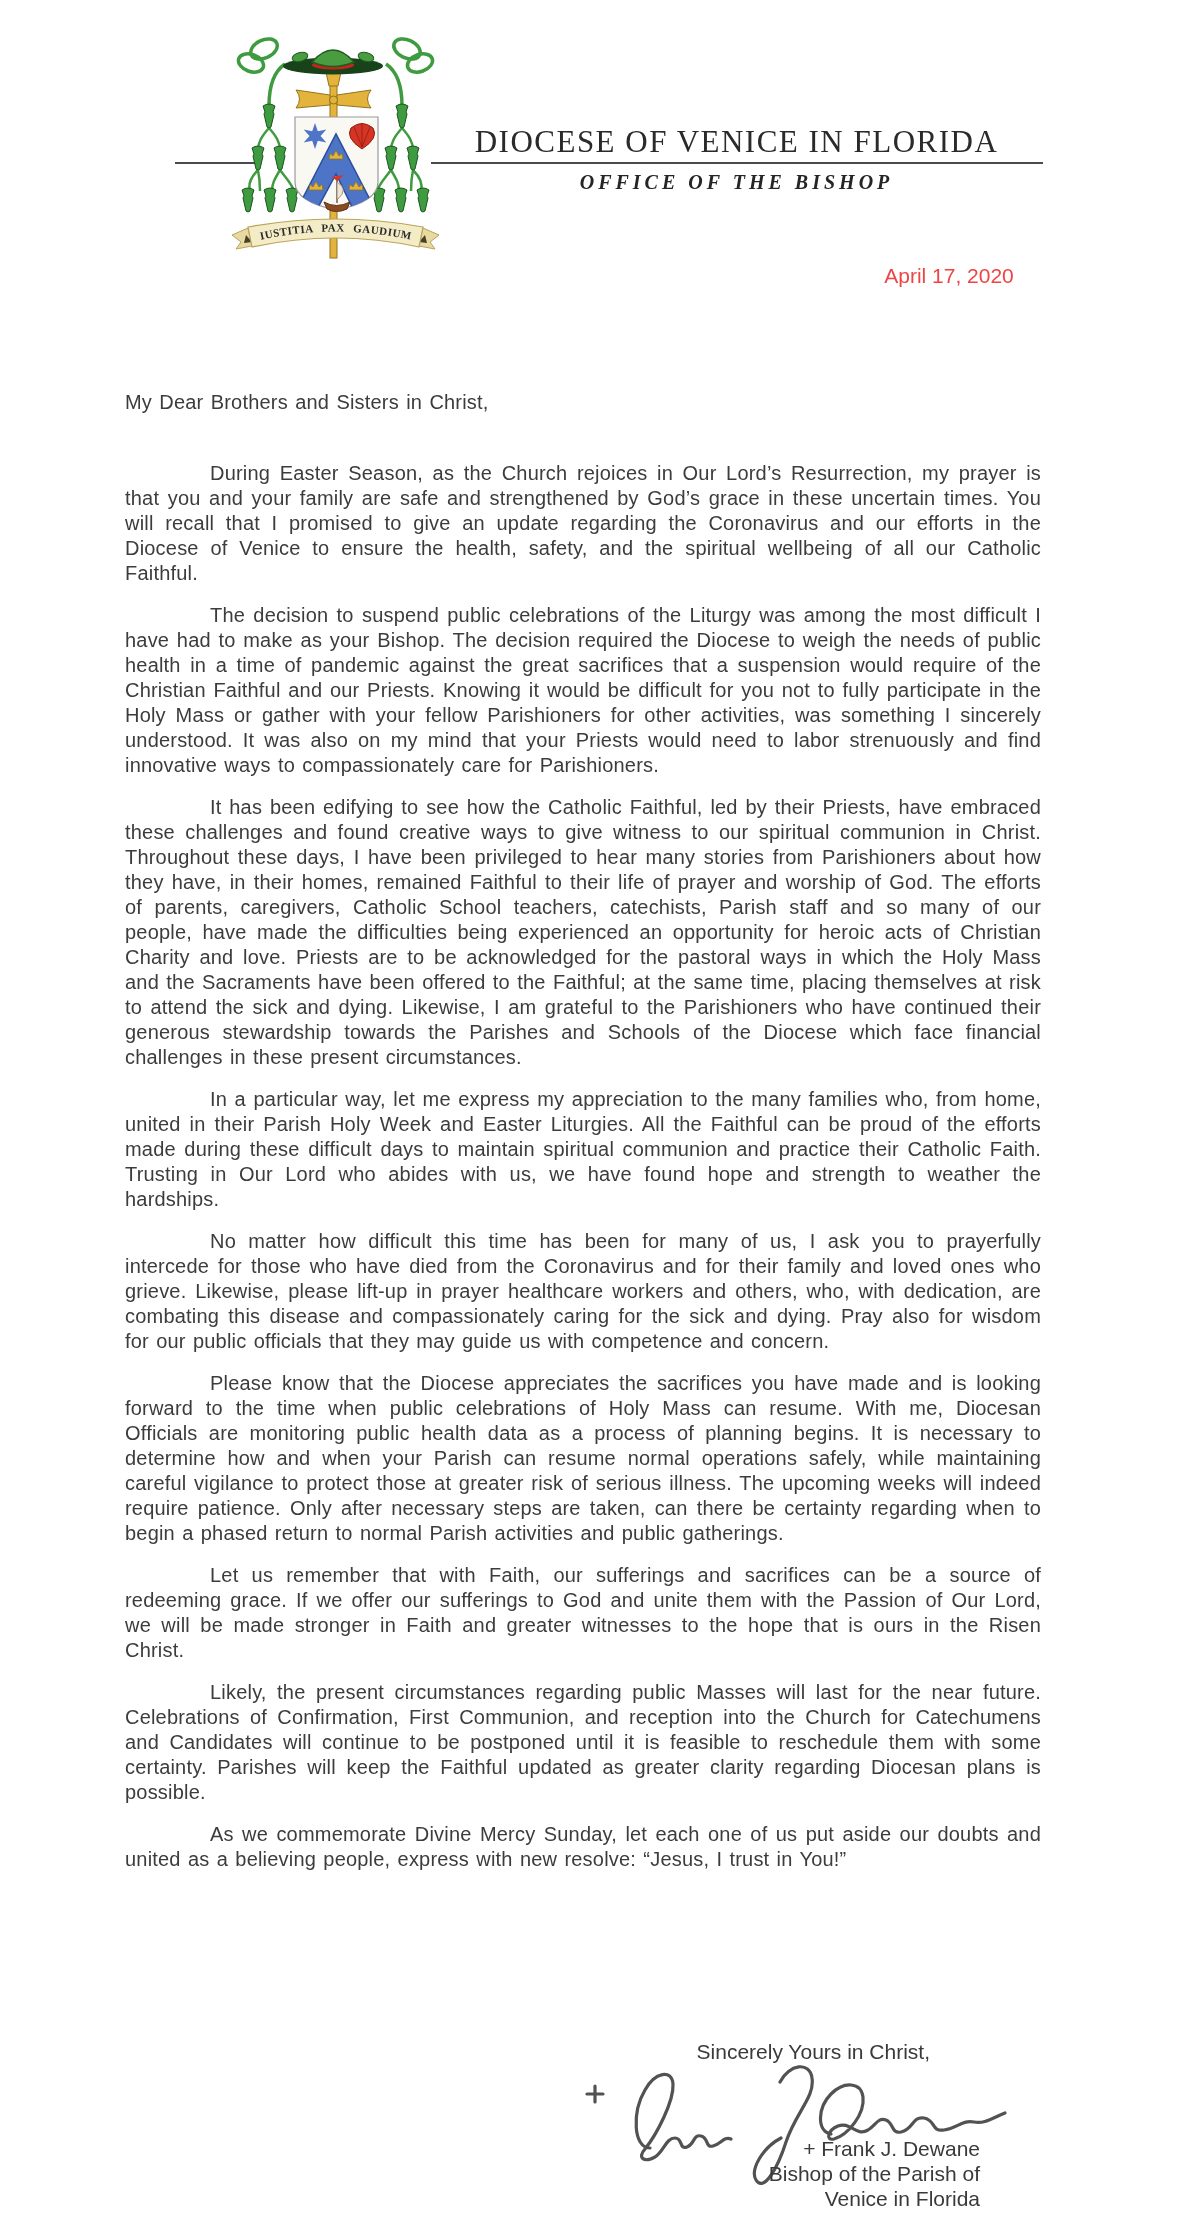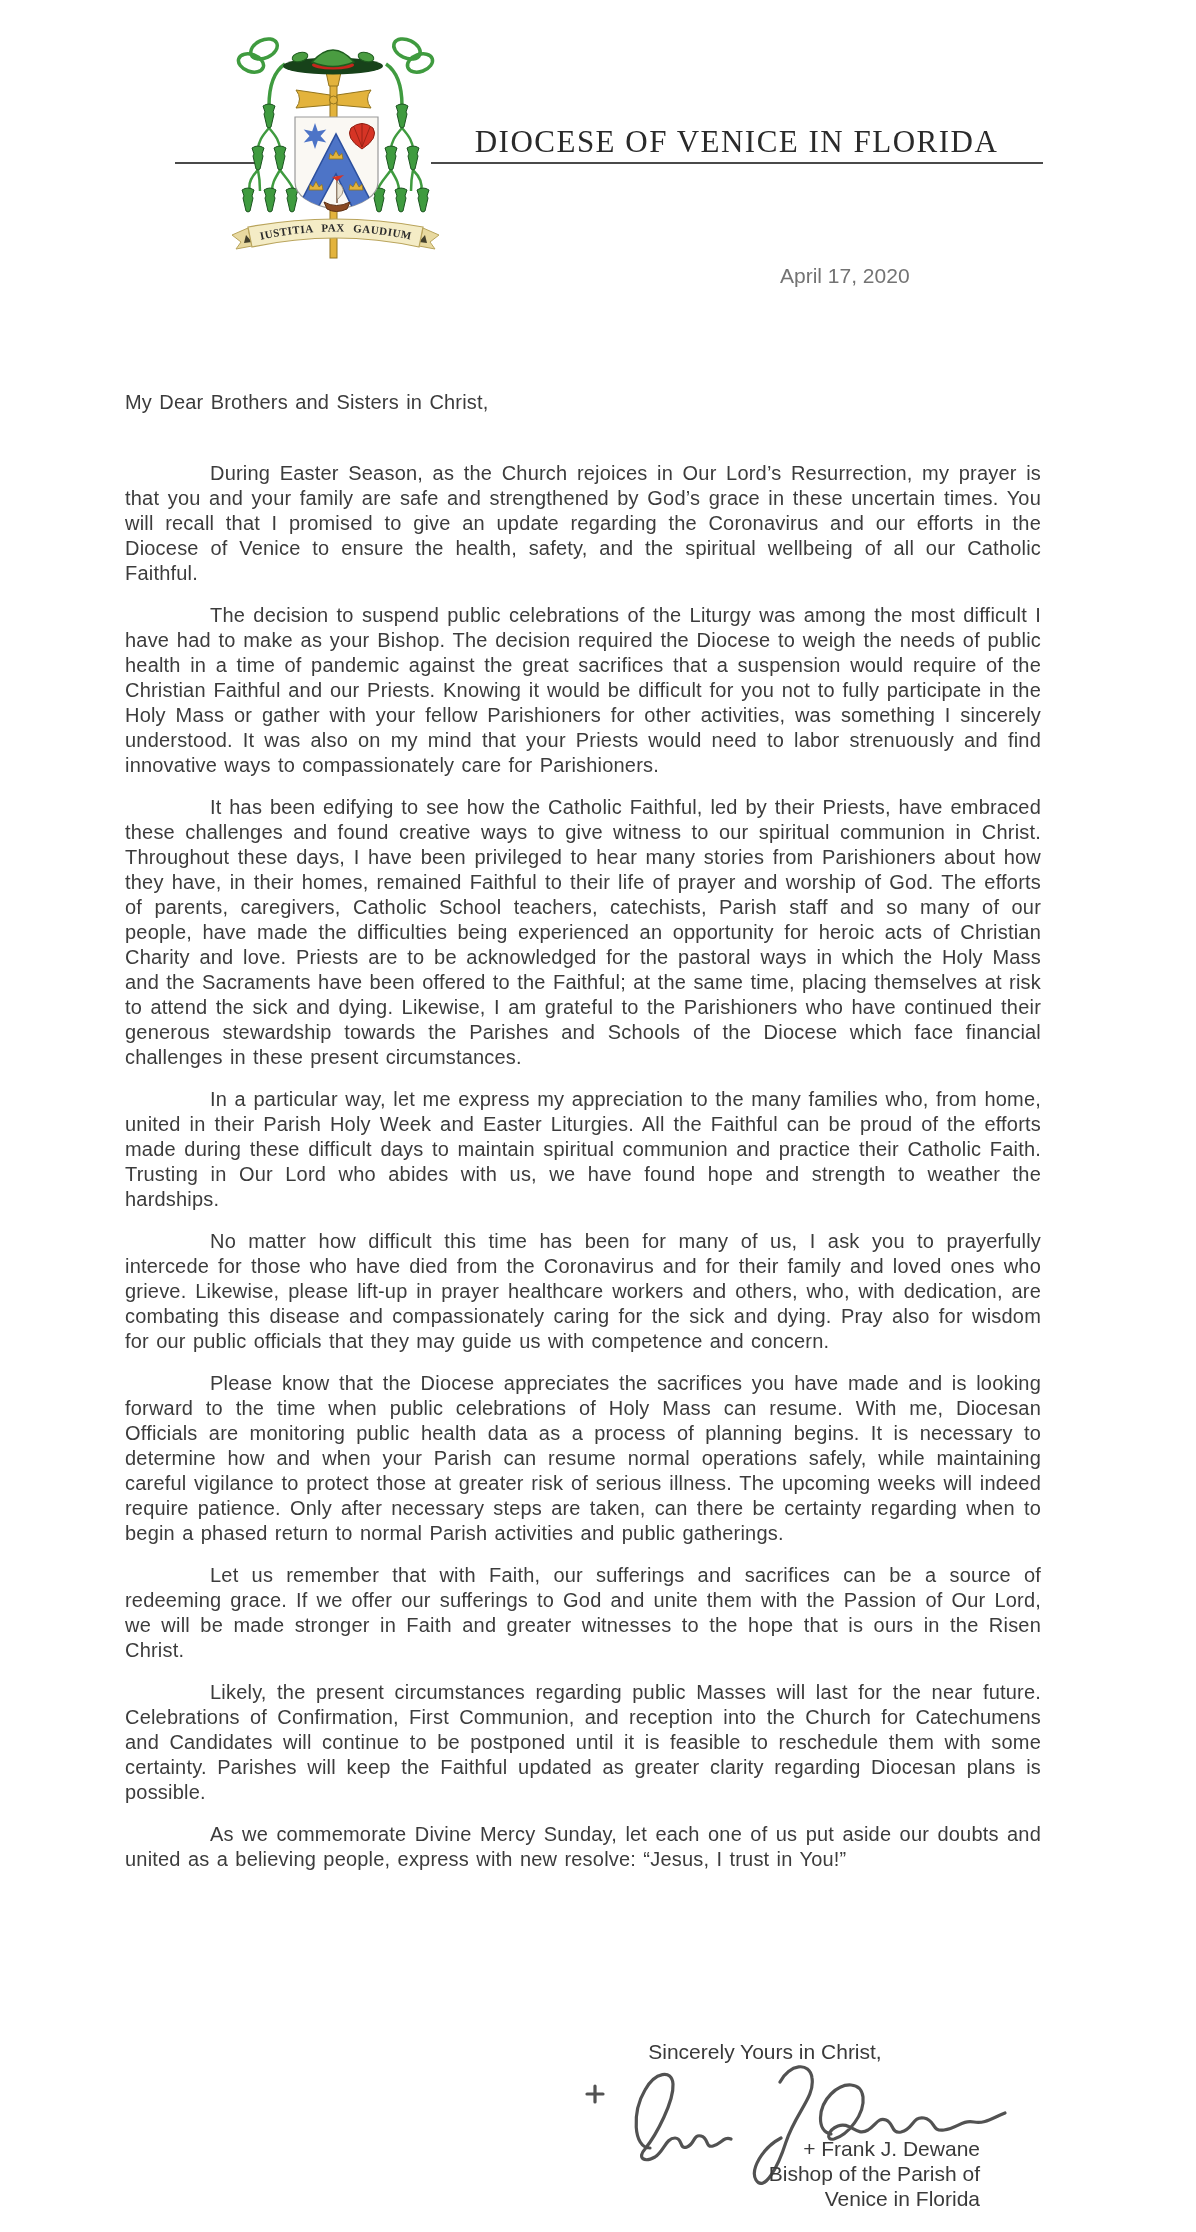--- a/index.html
+++ b/index.html
@@ -44,45 +44,45 @@
     white-space: nowrap;
   }
   .crest {
     position: absolute;
     left: 228px; top: 10px;
     width: 215px; height: 250px;
   }
   
   .date-line {
     position: absolute;
-    left: 780px; top: 264px; width: 250px;
-    text-align: left;
+    left: 824px; top: 264px; width: 250px;
+    text-align: center;
     font-size: 21px;
-    color: #737373;
+    color: #ef4444;
   }
   .body-text {
     position: absolute;
     left: 125px; top: 390px; width: 916px;
     font-size: 20px;
     line-height: 25px;
     letter-spacing: 0.2px;
     word-spacing: 1.5px;
     color: #3c3c3c;
   }
   .salutation { margin: 0 0 46px 0; }
   .body-text p {
     margin: 0 0 17px 0;
     text-indent: 85px;
     text-align: justify;
   }
   
   .valediction {
     position: absolute;
     left: 600px; top: 2040px; width: 330px;
-    text-align: center;
+    text-align: right;
     font-size: 21px;
     color: #3a3a3a;
   }
   .signature-svg {
     position: absolute;
     left: 575px; top: 2052px;
     width: 440px; height: 150px;
   }
   .signer-block {
     position: absolute;
@@ -94,20 +94,21 @@
   }
 </style>
 </head>
 <body>
 
 <div class="page">
 
   <div class="org-title">DIOCESE OF VENICE IN FLORIDA</div>
   <div class="rule rule-left"></div>
   <div class="rule rule-right"></div>
+  <div class="office-line">OFFICE OF THE BISHOP</div>
 
   <svg class="crest" viewBox="0 0 215 250" aria-hidden="true">
     <defs>
       <clipPath id="shieldClip">
         <path d="M67,107 L150,107 L150,172 Q150,192 108.5,200 Q67,192 67,172 Z"></path>
       </clipPath>
       <g id="tassel">
         <path d="M0,0 Q6,-4 12,0 L10,6 L11,8 L8,21 Q6,23 4,21 L1,8 L2,6 Z" fill="#3f9b3f" stroke="#1c5420" stroke-width="1"></path>
       </g>
       <g id="crown">

